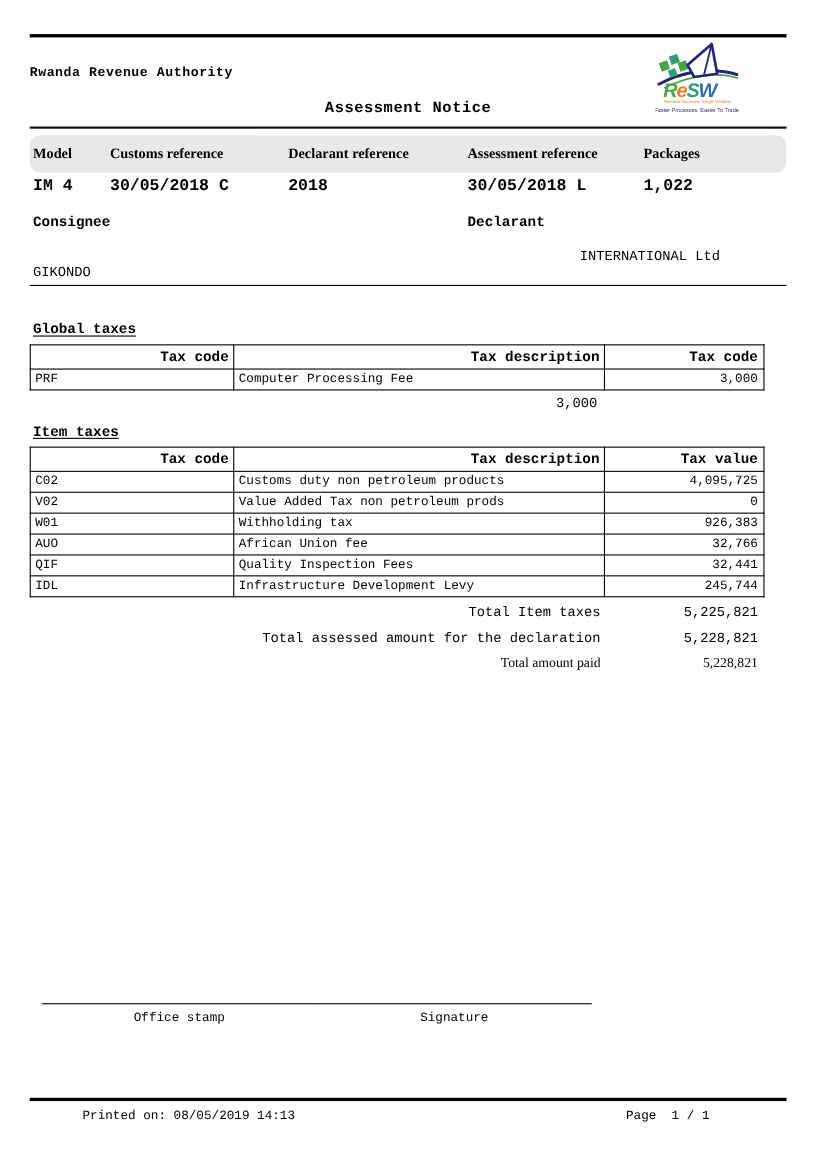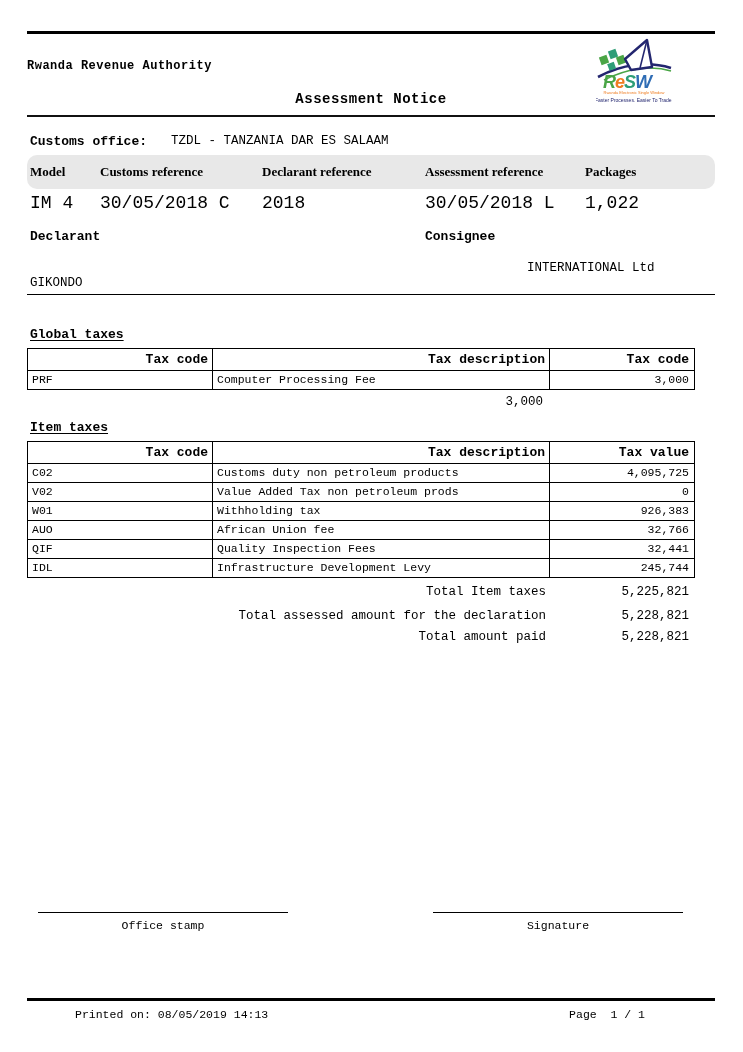--- a/index.html
+++ b/index.html
@@ -25,21 +25,21 @@
   .customs-office .lbl { font-weight:bold; font-size:13px; }
   .customs-office .val { margin-left:24px; white-space:pre; }
 
   .decl-title { margin-top:21px; text-align:center; font-size:13px; font-weight:bold;
                 text-decoration:underline; text-underline-offset:2px; }
 
   .decl-grid { display:grid; grid-template-columns:70px 162px 163px 160px 1fr; padding:0 0 0 3px; }
   .decl-head { margin-top:6px; background:#e8e8e8; border-radius:10px; height:34px; align-items:center;font-family:Liberation Serif, serif; }
   .decl-head > div { font-size:13px; font-weight:bold; }
   .decl-vals { margin-top:4px; }
-  .decl-vals > div { font-size:18px; }
+  .decl-vals > div { font-size:15px;font-weight:bold; }
 
   .parties { margin-top:16px; display:grid; grid-template-columns:395px 1fr; padding-left:3px; }
   .party-lbl { font-size:13px; font-weight:bold; }
   .consignee-name { margin-top:17px; margin-left:500px; font-size:12.5px; }
   .declarant-addr { margin-top:1px; margin-left:3px; font-size:12.5px; }
   .parties-rule { margin-top:4px; }
 
   .section-title { font-size:13px; font-weight:bold; text-decoration:underline; text-underline-offset:2px; padding-left:3px; }
   .global-title { margin-top:32px; }
   .item-title { margin-top:11px; }
@@ -51,23 +51,23 @@
   col.c-code { width:185px; } col.c-desc { width:337px; } col.c-val { width:145px; }
   .num { text-align:right; padding-right:5px !important; }
   th.num { padding-right:5px; }
 
   .total-row { display:grid; grid-template-columns:521px 146px; font-size:12.5px; }
   .total-row .t-lbl { text-align:right; padding-right:2px; }
   .total-row .t-val { text-align:right; padding-right:5px; }
   .total-global { margin-top:5px; }
   .total-item { margin-top:7px; }
   .total-assessed { margin-top:10px; }
-  .total-paid { margin-top:7px; }
-
-  .sig-block { position:absolute; left:27px; right:32px; top:912px; display:flex; justify-content:space-between; }
+  .total-paid { margin-top:7px;font-family:Liberation Serif, serif; }
+
+  .sig-block { position:absolute; left:27px; right:16px; top:912px; display:flex; justify-content:flex-start; }
   .sig-box { width:250px; }
   .sig-box.left { margin-left:11px; }
   .sig-box.right { margin-right:28px; }
   .sig-line { border-top:1px solid #000; }
   .sig-lbl { margin-top:6px; text-align:center; font-size:11.5px; }
 
   .footer { position:absolute; left:27px; right:28px; top:998px; }
   .footer-rule { height:3px; background:#000; }
   .footer-text { margin-top:7px; display:flex; justify-content:space-between; padding-left:48px; padding-right:70px; font-size:11.5px; }
   .pre { white-space:pre; }
@@ -81,45 +81,41 @@
     <div class="rule-thick top-rule"></div>
 
     <div class="header-row">
       <div class="org-line">Rwanda Revenue Authority</div>
     </div>
 
     <div class="doc-title">Assessment Notice</div>
 
     <div class="rule-mid rule2"></div>
 
-    <div class="customs-office">
-      <span class="lbl">Customs office:</span>
-      <span class="val">TZDL - TANZANIA DAR ES SALAAM</span>
-    </div>
 
 
     <div class="decl-grid decl-head">
       <div>Model</div>
       <div>Customs reference</div>
       <div>Declarant reference</div>
       <div>Assessment reference</div>
       <div>Packages</div>
     </div>
 
     <div class="decl-grid decl-vals">
       <div>IM 4</div>
       <div>30/05/2018 C</div>
       <div>2018</div>
       <div>30/05/2018 L</div>
       <div>1,022</div>
     </div>
 
     <div class="parties">
+      <div class="party-lbl">Consignee</div>
       <div class="party-lbl">Declarant</div>
-      <div class="party-lbl">Consignee</div>
     </div>
 
     <div class="consignee-name">INTERNATIONAL Ltd</div>
     <div class="declarant-addr">GIKONDO</div>
 
     <div class="rule-thin parties-rule"></div>
 
     <div class="section-title global-title">Global taxes</div>
 
     <table class="tax-table">

